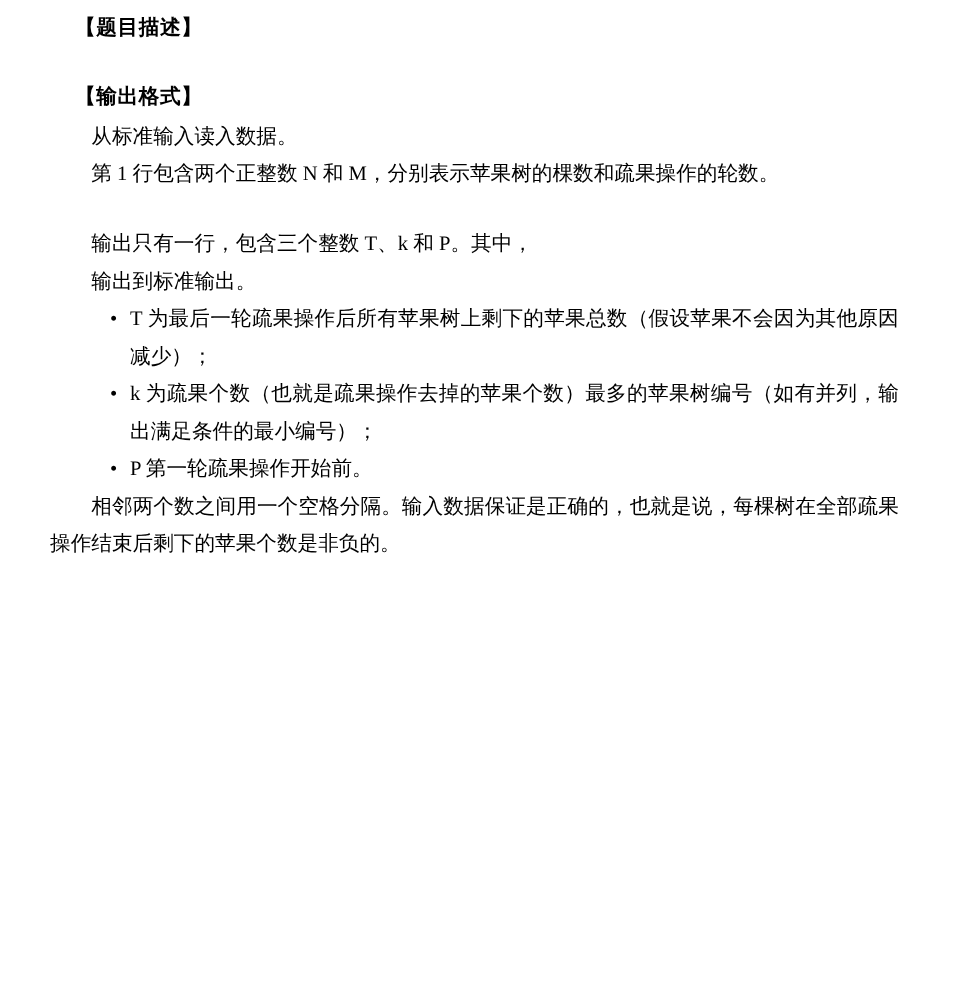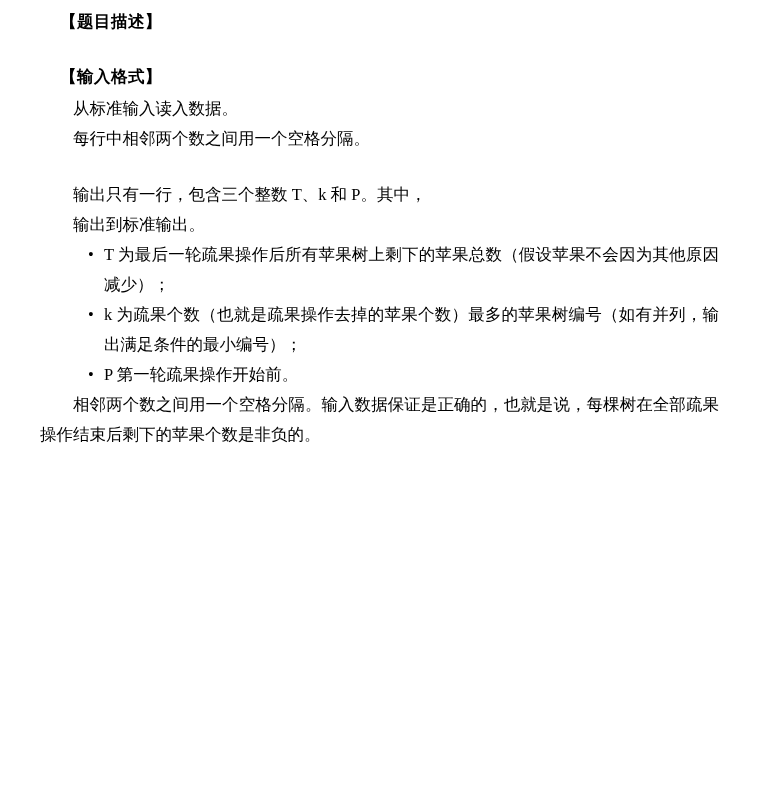--- a/index.html
+++ b/index.html
@@ -64,24 +64,24 @@
 </head>
 <body>
 
 <div class="page">
 
   <div class="block">
     <div class="section-title">【题目描述】</div>
   </div>
 
   <div class="block">
-    <div class="section-title">【输入格式】</div>
+    <div class="section-title">【输出格式】</div>
     <div class="body-wrap">
       <p class="para">从标准输入读入数据。</p>
-      <p class="para">每行中相邻两个数之间用一个空格分隔。</p>
+      <p class="para">第 1 行包含两个正整数 N 和 M，分别表示苹果树的棵数和疏果操作的轮数。</p>
     </div>
   </div>
 
   <div class="block">
     <div class="body-wrap">
       <p class="para">输出只有一行，包含三个整数 T、k 和 P。其中，</p>
       <p class="para">输出到标准输出。</p>
       <ul class="bullets">
         <li>T 为最后一轮疏果操作后所有苹果树上剩下的苹果总数（假设苹果不会因为其他原因减少）；</li>
         <li>k 为疏果个数（也就是疏果操作去掉的苹果个数）最多的苹果树编号（如有并列，输出满足条件的最小编号）；</li>

